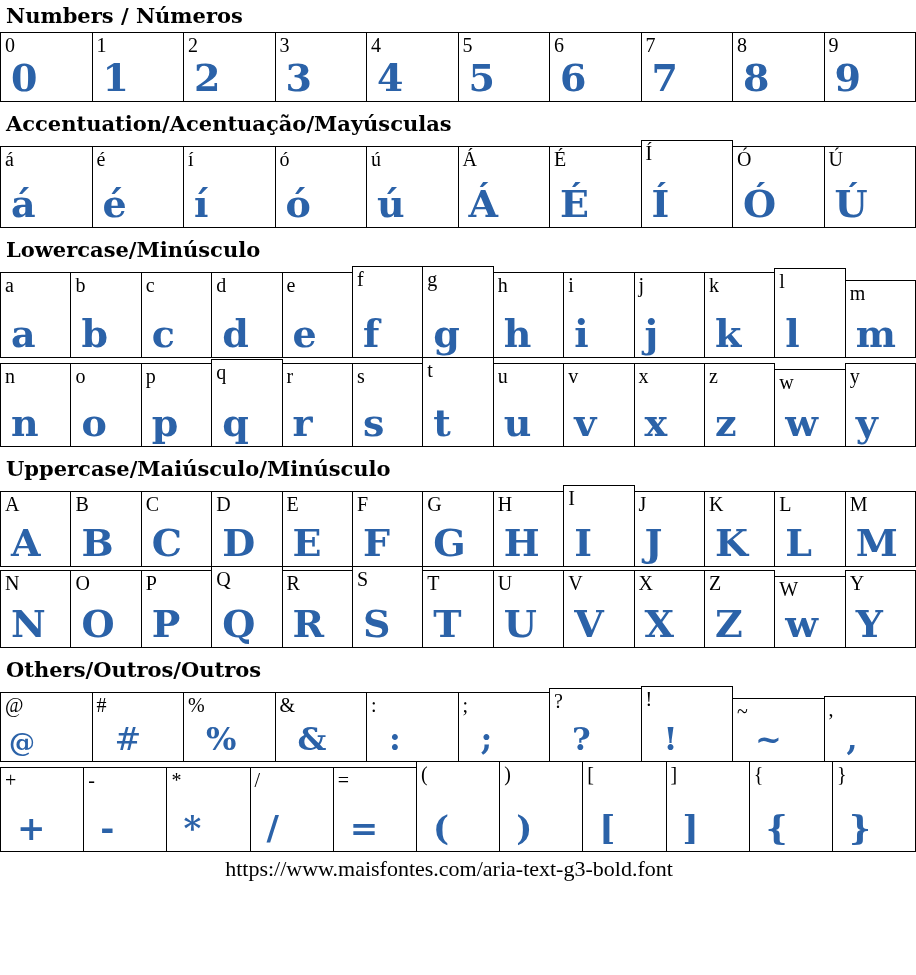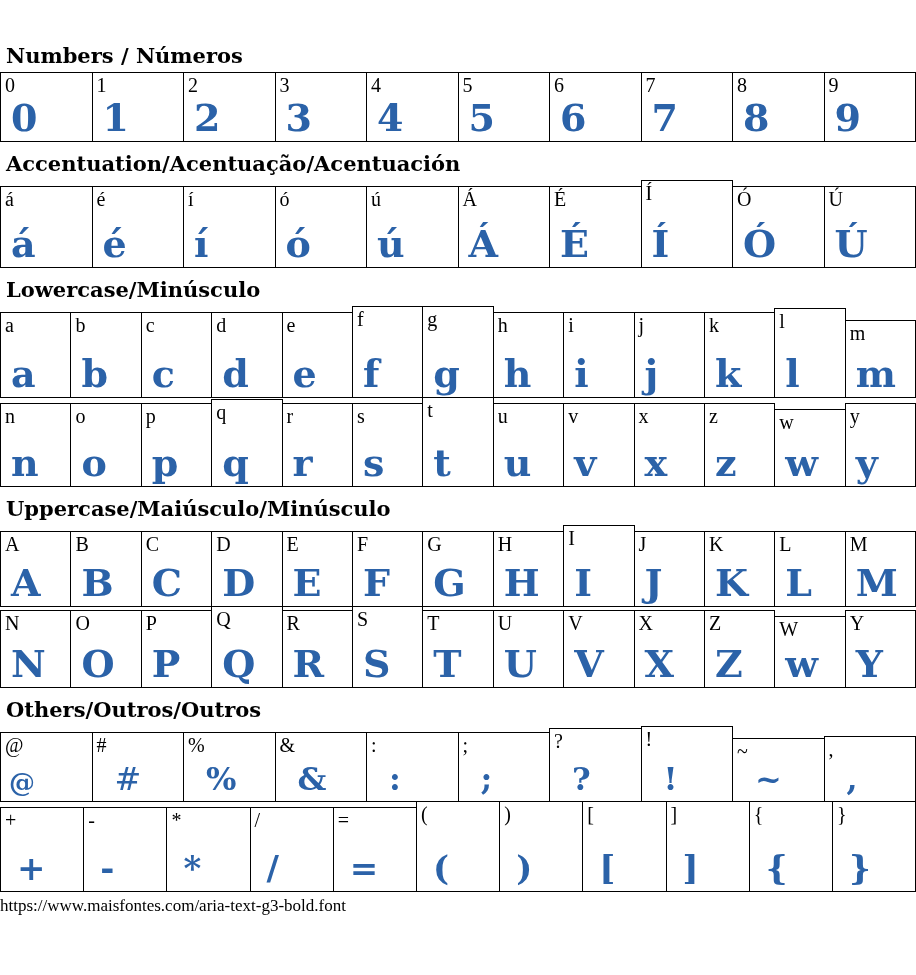--- a/index.html
+++ b/index.html
@@ -3,21 +3,21 @@
 <meta charset="utf-8">
 <style>
   :root { --blue: #2b62a8; --ink: #000000; }
   * { box-sizing: border-box; margin: 0; padding: 0; }
   html, body { background: #ffffff; }
   body {
     width: 916px; height: 975px; overflow: hidden;
     font-family: "Liberation Serif", serif;
     color: var(--ink);
   }
-  #page { width: 916px; padding-top: 2px; margin-top: 40px; }
+  #page { width: 916px; padding-top: 2px; }
 
   .section-title {
     font-family: "DejaVu Serif", serif;
     font-weight: bold;
     font-size: 21px;
     line-height: 1.1;
     margin: 10px 0 5px 6px;
     color: #000;
   }
   .spec-section:first-child .section-title { margin-top: 2px; }
@@ -58,23 +58,23 @@
     white-space: pre;
   }
   .sec-others .glyph-preview { font-size: 32px; left: 22px; bottom: 6px; }
   .sec-others .glyph-preview.small { font-size: 26px; left: 8px; }
   .sec-others .glyph-preview.thin  { font-weight: 400; }
   .sec-others .row2 .glyph-preview { font-size: 34px; left: 16px; }
 
   .source-url {
     margin-top: 4px;
     padding-right: 18px;
-    text-align: left;
+    text-align: center;
     font-family: "Liberation Serif", serif;
-    font-size: 17px;
+    font-size: 22px;
     color: #000;
   }
 </style>
 </head>
 <body>
 
 <div id="page">
   <div id="sections">
       <section class="spec-section sec-numbers">
         <h2 class="section-title">Numbers / Números</h2>
@@ -115,21 +115,21 @@
             <span class="glyph-label">8</span>
             <span class="glyph-preview">8</span>
           </div>
           <div class="glyph-cell" style="height: 70px;">
             <span class="glyph-label">9</span>
             <span class="glyph-preview">9</span>
           </div>
         </div>
       </section>
       <section class="spec-section sec-accentuation">
-        <h2 class="section-title">Accentuation/Acentuação/Acentuación</h2>
+        <h2 class="section-title">Accentuation/Acentuação/Mayúsculas</h2>
         <div class="glyph-row row1">
           <div class="glyph-cell" style="height: 82px;">
             <span class="glyph-label">á</span>
             <span class="glyph-preview">á</span>
           </div>
           <div class="glyph-cell" style="height: 82px;">
             <span class="glyph-label">é</span>
             <span class="glyph-preview">é</span>
           </div>
           <div class="glyph-cell" style="height: 82px;">

